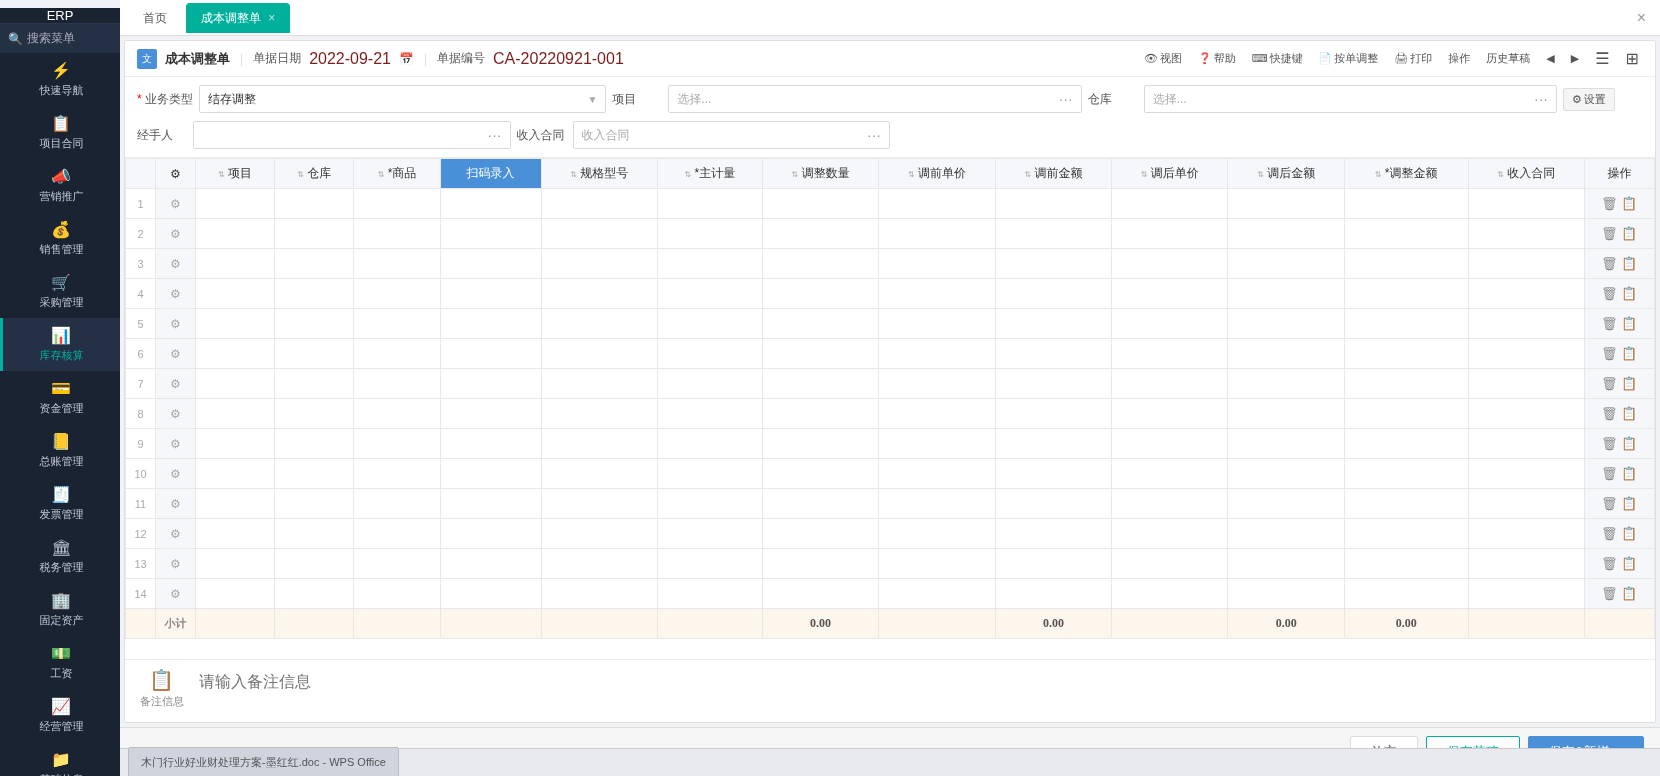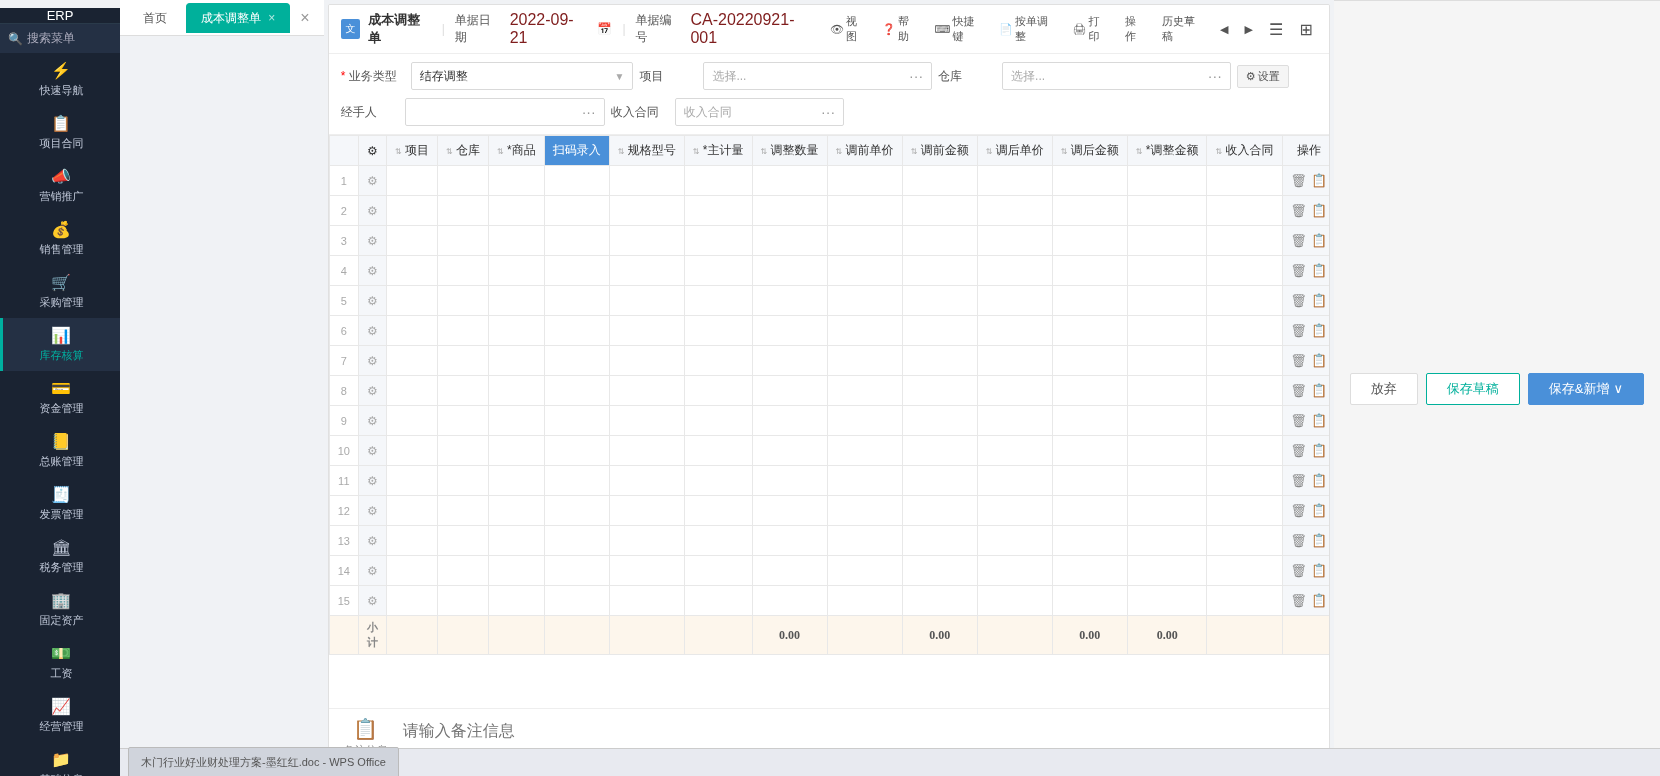--- a/index.html
+++ b/index.html
@@ -47,20 +47,21 @@
       gap: 3px;
       border-left: 3px solid transparent;
     }
     .sidebar-item.active { background: #243044; color: #00b0a0; border-left-color: #00b0a0; }
     .sidebar-item .icon { font-size: 16px; }
 
     
     .main-content {
       flex: 1;
       display: flex;
+      flex-direction: column;
       background: #f0f2f5;
       overflow: hidden;
     }
 
     
     .tab-bar {
       display: flex;
       align-items: center;
       background: #fff;
       border-bottom: 1px solid #ddd;
@@ -197,21 +198,20 @@
       border: 1px solid #d9d9d9;
       border-radius: 2px;
       padding: 0 8px;
       font-size: 12px;
       color: #333;
       background: #fff;
       display: flex;
       align-items: center;
       gap: 4px;
       justify-content: space-between;
-      margin-left: 8px;
     }
     .form-input-ellipsis {
       color: #999;
       font-size: 14px;
     }
     .form-input-arrow {
       color: #aaa;
       font-size: 10px;
     }
     .settings-btn {
@@ -914,43 +914,20 @@
               <td></td>
               <td></td>
               <td></td>
               <td class="action-col">
                 <div class="action-icons">
         <span class="action-icon" title="删除">🗑</span>
         <span class="action-icon" title="复制">📋</span>
       </div>
               </td>
             </tr>
-            <tr>
-              <td class="row-num">15</td>
-              <td class="settings-col"><span style="cursor:pointer;color:#aaa;">⚙</span></td>
-              <td></td>
-              <td></td>
-              <td></td>
-              <td></td>
-              <td></td>
-              <td></td>
-              <td></td>
-              <td></td>
-              <td></td>
-              <td></td>
-              <td></td>
-              <td></td>
-              <td></td>
-              <td class="action-col">
-                <div class="action-icons">
-        <span class="action-icon" title="删除">🗑</span>
-        <span class="action-icon" title="复制">📋</span>
-      </div>
-              </td>
-            </tr>
             <tr class="subtotal-row">
               <td></td>
               <td><span class="subtotal-label">小计</span></td>
               <td></td>
               <td></td>
               <td></td>
               <td></td>
               <td></td>
               <td></td>
               <td>0.00</td>

